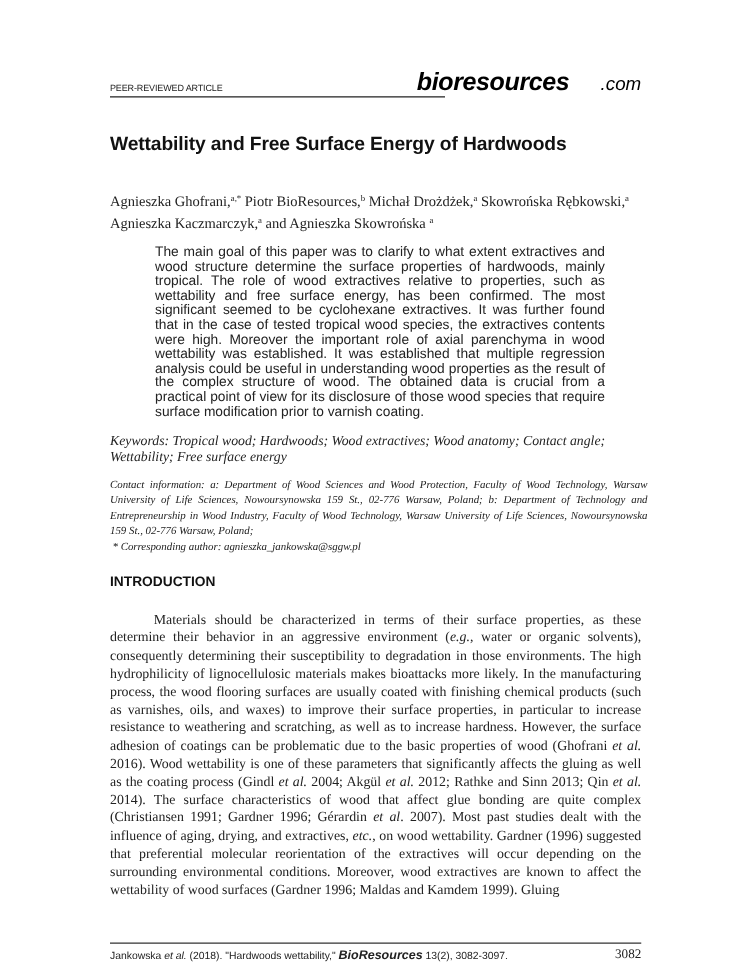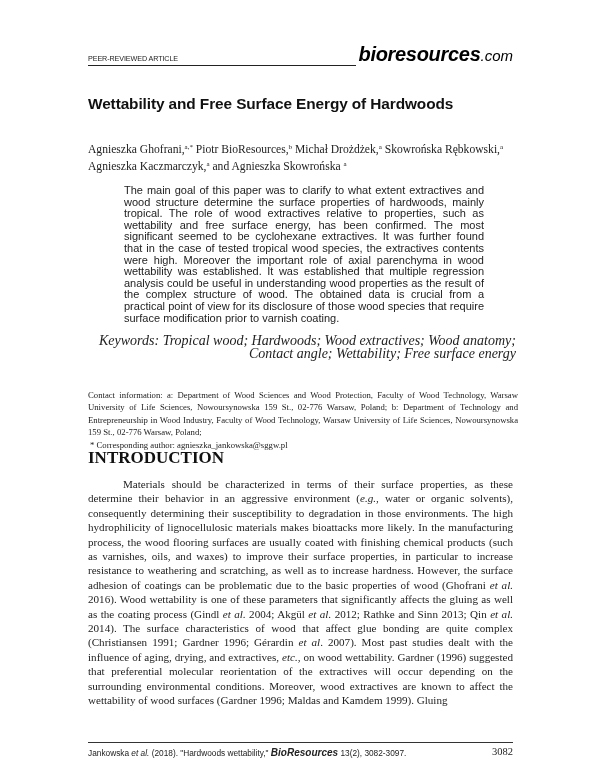--- a/index.html
+++ b/index.html
@@ -1,37 +1,37 @@
 <!DOCTYPE html>
 <html><head>
 <meta charset="utf-8">
 <style>
   html, body { margin: 0; padding: 0; background: #ffffff; }
   body { width: 600px; height: 776px; position: relative; overflow: hidden; color: #111; }
-  .page { position: absolute; left: 0; top: 4px; width: 600px; height: 688px; }
+  .page { position: absolute; left: 0; top: 16px; width: 600px; height: 688px; }
 
   .header { position: absolute; left: 88px; top: 38px; width: 425px; height: 24px; }
   .header-label { position: absolute; left: 0; bottom: 3px; font-family: "Liberation Sans", sans-serif; font-size: 7.2px; letter-spacing: -0.1px; color: #222; }
   .header-rule { position: absolute; left: 0; bottom: 0; width: 268px; border-bottom: 1px solid #222; }
   .header-brand { position: absolute; right: 0; bottom: 0; font-family: "Liberation Sans", sans-serif; font-style: italic; font-weight: bold; font-size: 20px; letter-spacing: -0.3px; color: #000; line-height: 20px; }
-  .header-brand .tld { font-weight: normal; font-style: italic; font-size: 15px; letter-spacing: 0; }
+  .header-brand .tld { font-weight: normal; font-style: italic; font-size: 15px; letter-spacing: 0; margin-left: 25px; }
 
   .title { position: absolute; left: 88px; top: 90px; width: 430px; font-family: "Liberation Sans", sans-serif; font-weight: bold; font-size: 15.4px; line-height: 19px; color: #111; letter-spacing: -0.1px; }
 
   .authors { position: absolute; left: 88px; top: 137px; width: 430px; font-family: "Liberation Serif", serif; font-size: 11.6px; line-height: 17px; color: #222; }
   .authors sup { font-size: 7px; vertical-align: top; position: relative; top: -2px; }
 
   .abstract { position: absolute; left: 124px; top: 181px; width: 360px; font-family: "Liberation Sans", sans-serif; font-size: 11px; line-height: 11.6px; color: #222; text-align: justify; }
 
-  .keywords { position: absolute; left: 88px; top: 331px; width: 428px; font-family: "Liberation Serif", serif; font-style: italic; font-size: 14px; line-height: 12.5px; color: #222; text-align: right; }
+  .keywords { position: absolute; left: 88px; top: 331px; width: 428px; font-family: "Liberation Serif", serif; font-style: italic; font-size: 11px; line-height: 12.5px; color: #222; }
 
-  .contact { position: absolute; left: 88px; top: 365px; width: 430px; font-family: "Liberation Serif", serif; font-size: 8.7px; line-height: 12.4px; color: #222; text-align: justify; margin-top: 20px; }
+  .contact { position: absolute; left: 88px; top: 365px; width: 430px; font-family: "Liberation Serif", serif; font-style: italic; font-size: 8.7px; line-height: 12.4px; color: #222; text-align: justify; }
   .contact .corr { display: block; padding-left: 2px; }
 
-  .section-heading { position: absolute; left: 88px; top: 444px; font-family: Liberation Serif, serif; font-weight: bold; font-size: 17px; color: #111; }
+  .section-heading { position: absolute; left: 88px; top: 444px; font-family: Liberation Sans, sans-serif; font-weight: bold; font-size: 11px; color: #111; }
 
   .body-text { position: absolute; left: 88px; top: 473px; width: 425px; font-family: "Liberation Serif", serif; font-size: 11.1px; line-height: 14.4px; color: #222; text-align: justify; }
   .body-text p { margin: 0; text-indent: 35px; }
   .body-text i { font-style: italic; }
 
   .footer { position: absolute; left: 88px; top: 738px; width: 425px; border-top: 1px solid #333; padding-top: 4px; font-family: "Liberation Sans", sans-serif; font-size: 8.3px; color: #222; }
   .footer .cite { float: left; }
   .footer .cite .journal { font-style: italic; font-weight: bold; font-size: 10px; }
   .footer .pagenum { float: right; font-family: "Liberation Serif", serif; font-size: 10.5px; margin-top: -1px; }
 </style>

